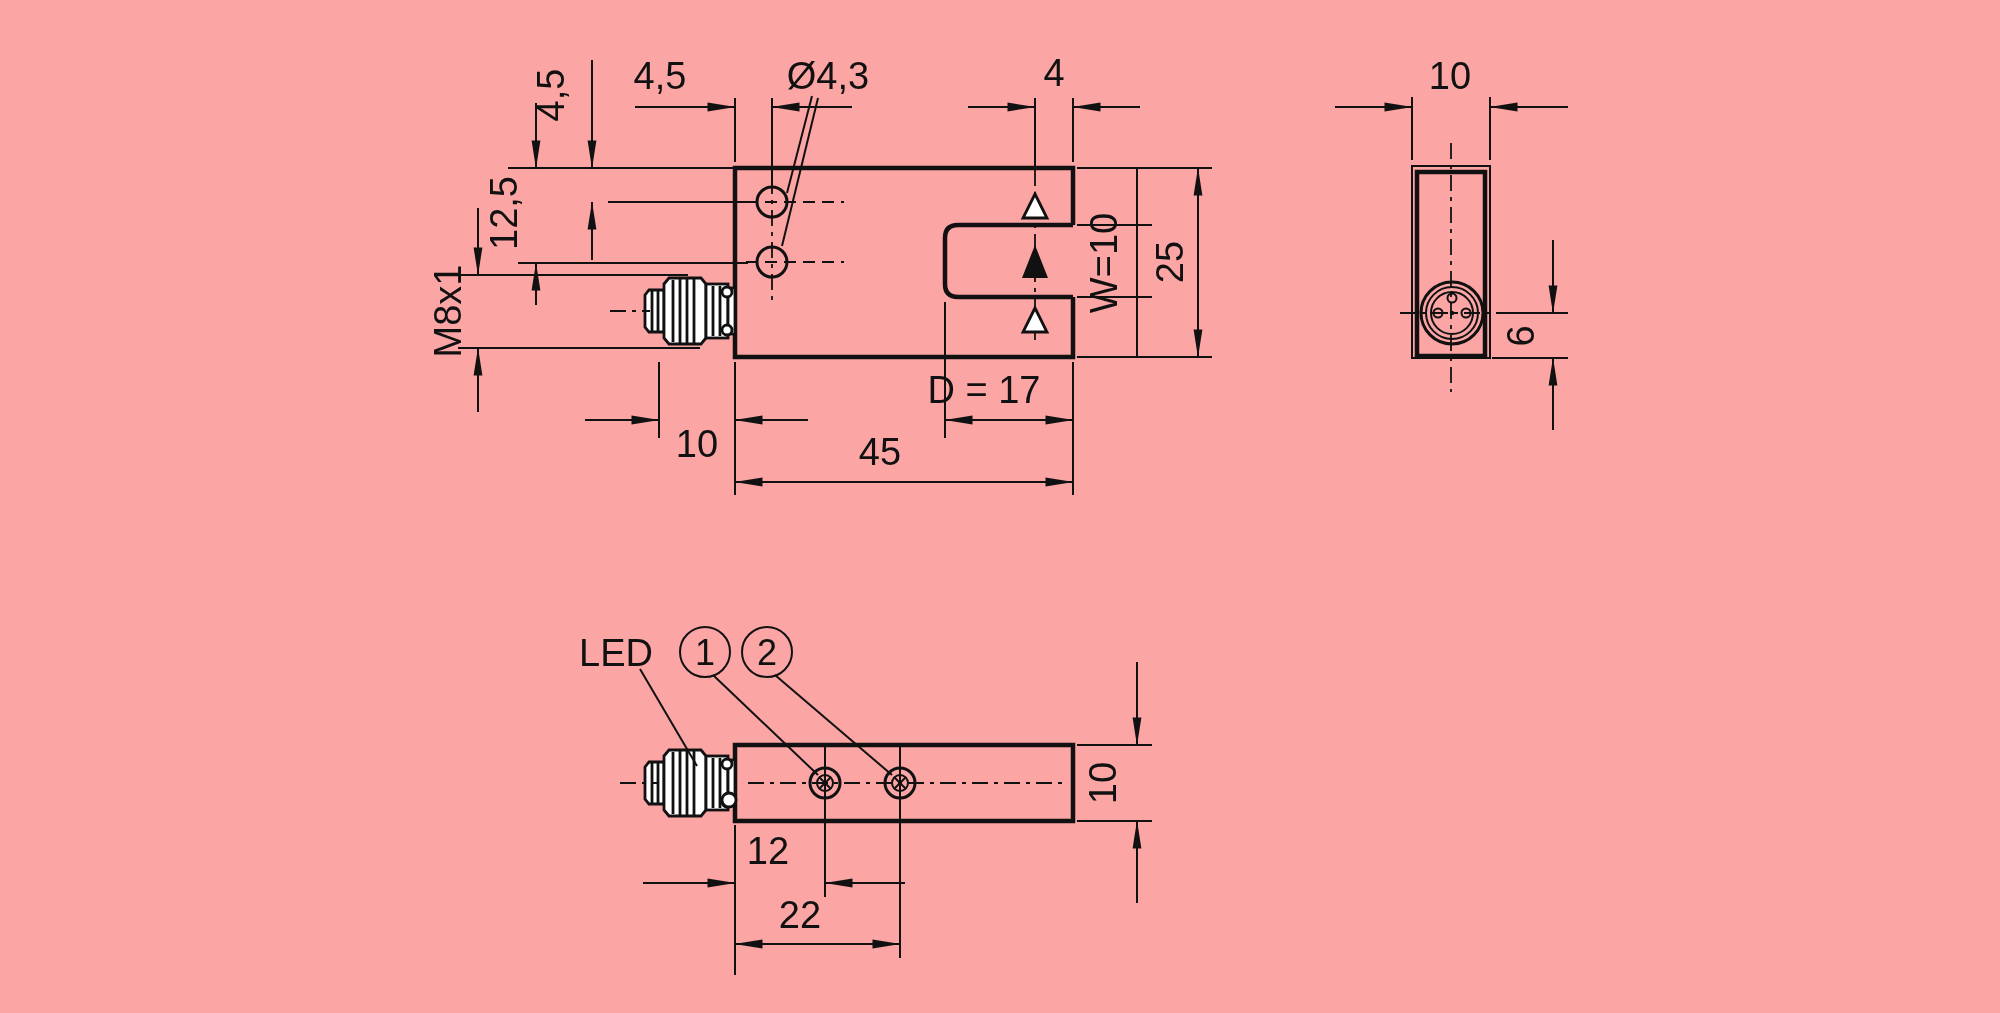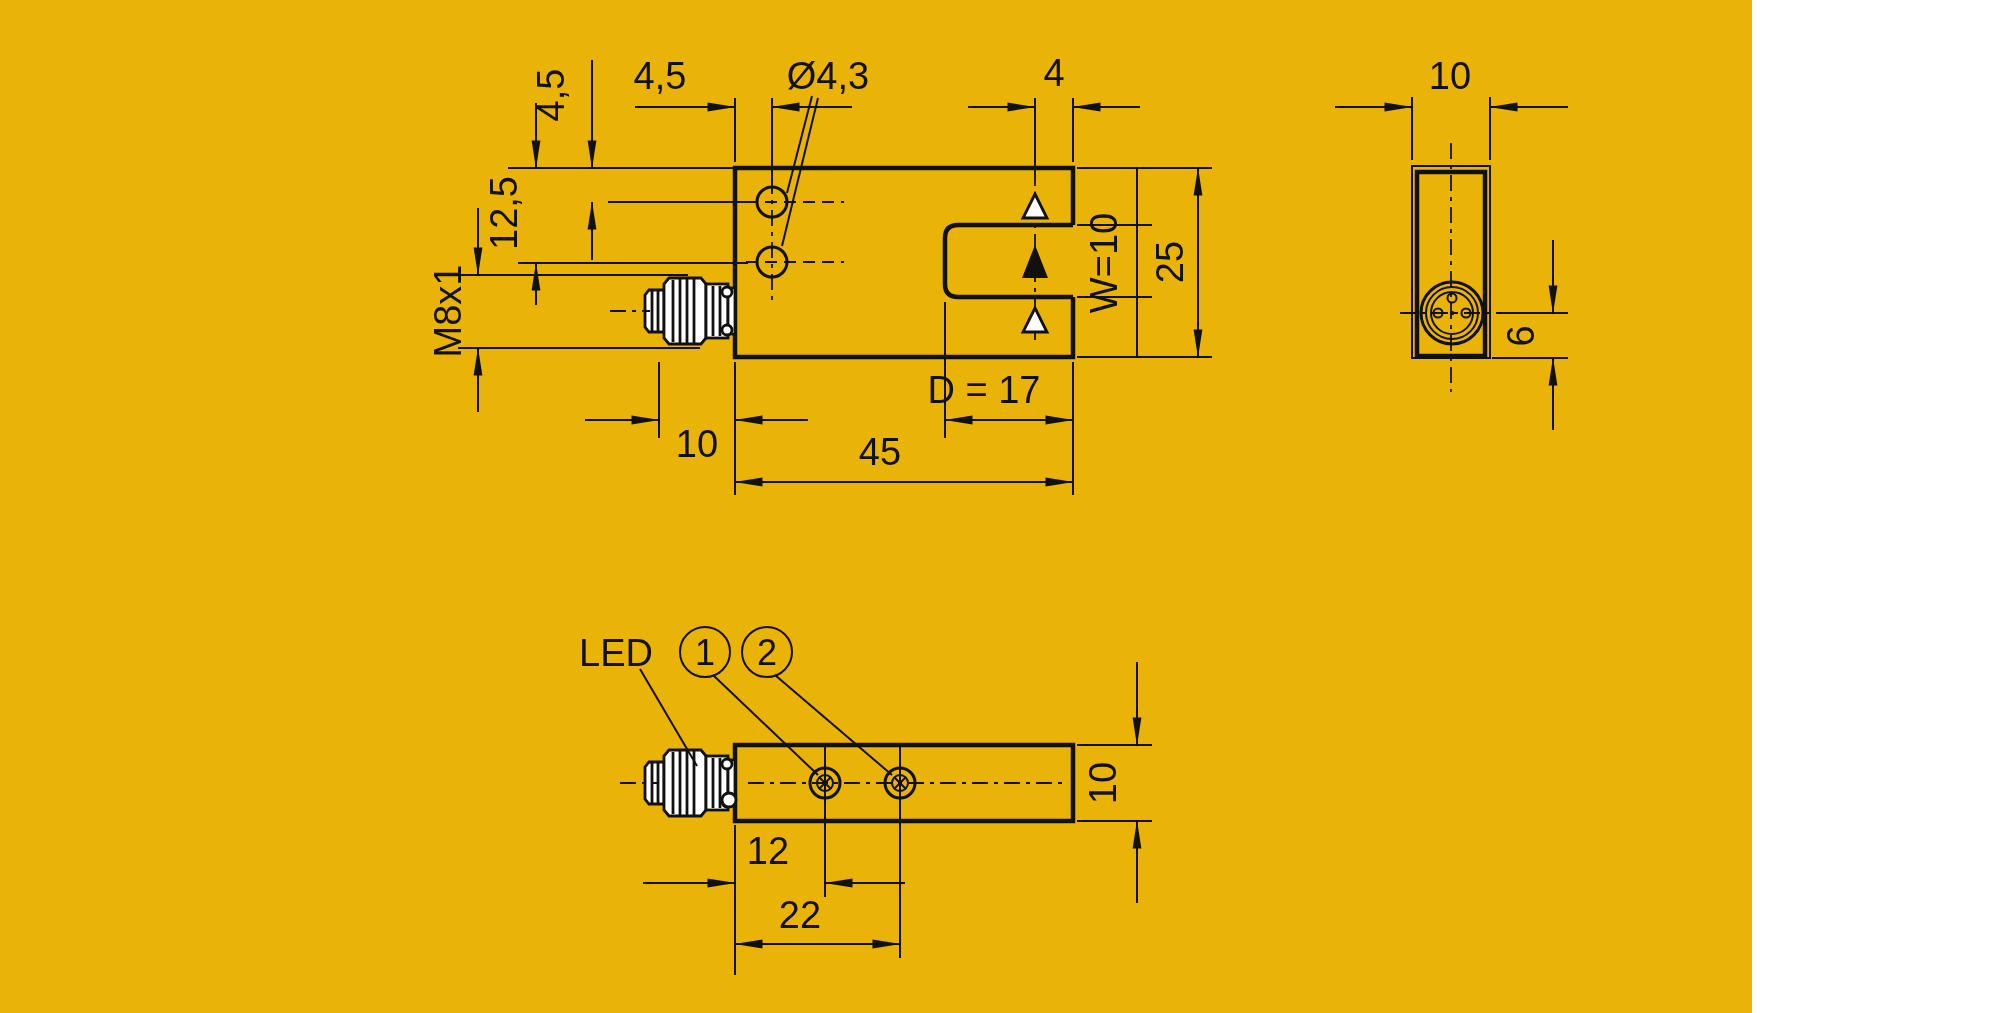--- a/index.html
+++ b/index.html
@@ -1,16 +1,16 @@
 <!DOCTYPE html>
 <html><head>
 <meta charset="utf-8">
 <style>
   html,body{margin:0;padding:0;background:#fff;}
-  .stage{position:relative;width:1752px;height:1013px;background:#eab308;overflow:hidden;}
+  .stage{position:relative;width:2000px;height:1013px;background:#fca5a5;overflow:hidden;}
   svg{display:block;}
   svg text{font-family:"Liberation Sans",sans-serif;font-size:38px;fill:#111;}
   svg text.callout{font-size:36px;}
   .thick{stroke:#111;stroke-width:4.5;fill:none;}
   .med{stroke:#111;stroke-width:3;fill:none;}
   .thin{stroke:#111;stroke-width:2;fill:none;}
   .cl{stroke:#111;stroke-width:1.8;fill:none;stroke-dasharray:16 6 4 6;}
   .dash{stroke:#111;stroke-width:1.8;fill:none;stroke-dasharray:12 7;}
   .glyph{stroke:#111;stroke-width:2.8;fill:#fff;}
 </style>

